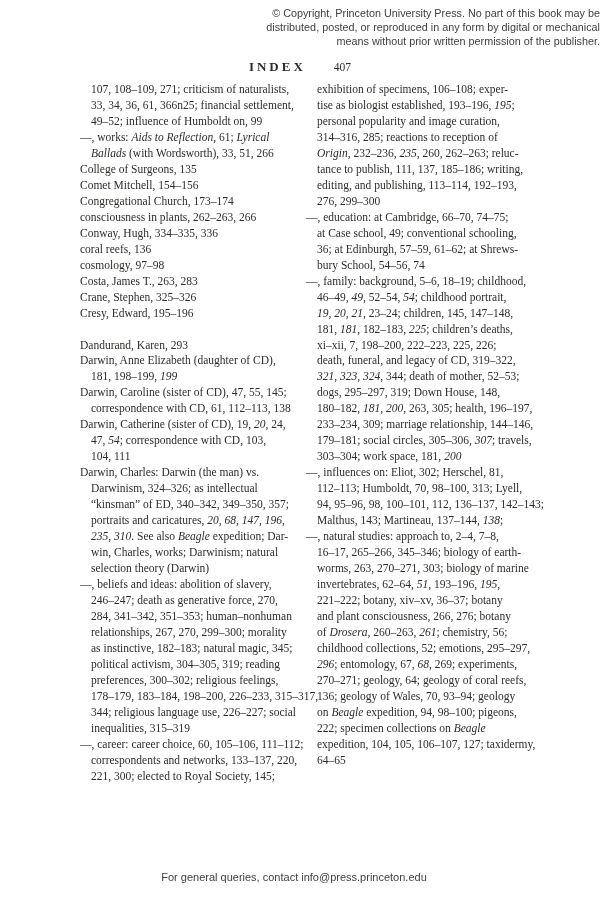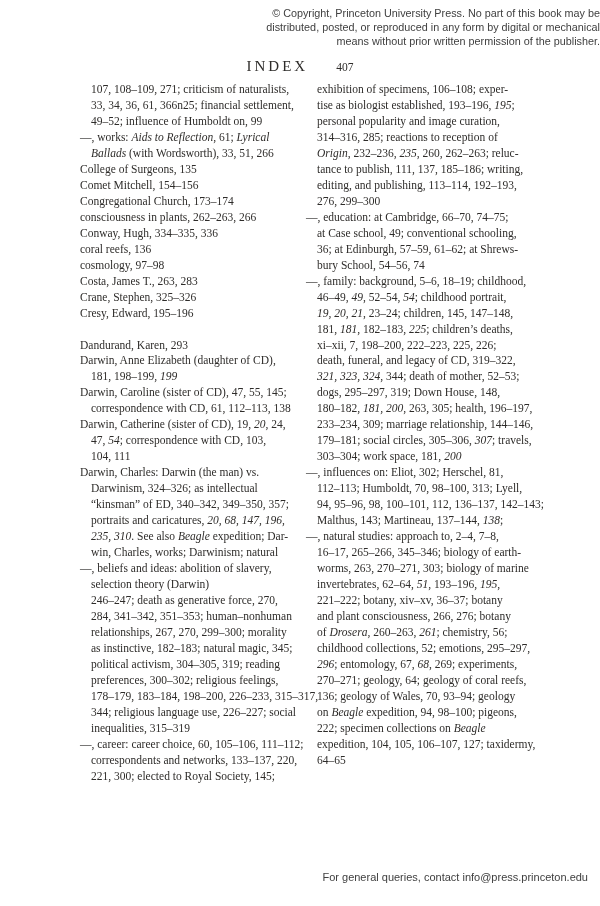--- a/index.html
+++ b/index.html
@@ -17,22 +17,22 @@
     font-family: "Liberation Sans", sans-serif;
     font-size: 10.8px; line-height: 13.8px;
     color: #404040;
   }
   .running-head {
     position: absolute; top: 57px; left: 0; right: 0;
     text-align: center;
     color: #2e2c2a;
   }
   .running-head .index-title {
-    font-size: 15px; letter-spacing: 3px;
-    display: inline-block; vertical-align: baseline;
+    font-size: 13px; letter-spacing: 3px;
+    display: inline-block; vertical-align: baseline; font-weight: bold;
   }
   .running-head .page-num {
     font-size: 11.5px; margin-left: 28px;
     display: inline-block; vertical-align: baseline;
   }
   .columns {
     position: absolute; top: 82px; left: 80px;
     display: flex;
   }
   .col { width: 226px; }
@@ -40,21 +40,21 @@
   .line {
     font-size: 11.5px;
     line-height: 15.97px; height: 15.97px;
     white-space: nowrap;
     color: #2e2c2a;
   }
   .line.cont { padding-left: 11px; }
   .line i { font-style: italic; margin-top: 48px; }
   .footer {
     position: absolute; top: 871px; left: 0; right: 12px;
-    text-align: right;
+    text-align: center;
     font-family: "Liberation Sans", sans-serif;
     font-size: 11px;
     color: #404040;
   }
 </style>
 </head>
 <body>
 
 <div class="copyright">
     <div>© Copyright, Princeton University Press. No part of this book may be</div>
@@ -91,22 +91,22 @@
       <div class="line cont">correspondence with CD, 61, 112–113, 138</div>
       <div class="line">Darwin, Catherine (sister of CD), 19, <i>20</i>, 24,</div>
       <div class="line cont">47, <i>54</i>; correspondence with CD, 103,</div>
       <div class="line cont">104, 111</div>
       <div class="line">Darwin, Charles: Darwin (the man) vs.</div>
       <div class="line cont">Darwinism, 324–326; as intellectual</div>
       <div class="line cont">“kinsman” of ED, 340–342, 349–350, 357;</div>
       <div class="line cont">portraits and caricatures, <i>20, 68, 147, 196,</i></div>
       <div class="line cont"><i>235, 310</i>. See also <i>Beagle</i> expedition; Dar-</div>
       <div class="line cont">win, Charles, works; Darwinism; natural</div>
+      <div class="line cont">selection theory (Darwin)</div>
       <div class="line">—, beliefs and ideas: abolition of slavery,</div>
-      <div class="line cont">selection theory (Darwin)</div>
       <div class="line cont">246–247; death as generative force, 270,</div>
       <div class="line cont">284, 341–342, 351–353; human–nonhuman</div>
       <div class="line cont">relationships, 267, 270, 299–300; morality</div>
       <div class="line cont">as instinctive, 182–183; natural magic, 345;</div>
       <div class="line cont">political activism, 304–305, 319; reading</div>
       <div class="line cont">preferences, 300–302; religious feelings,</div>
       <div class="line cont">178–179, 183–184, 198–200, 226–233, 315–317,</div>
       <div class="line cont">344; religious language use, 226–227; social</div>
       <div class="line cont">inequalities, 315–319</div>
       <div class="line">—, career: career choice, 60, 105–106, 111–112;</div>

